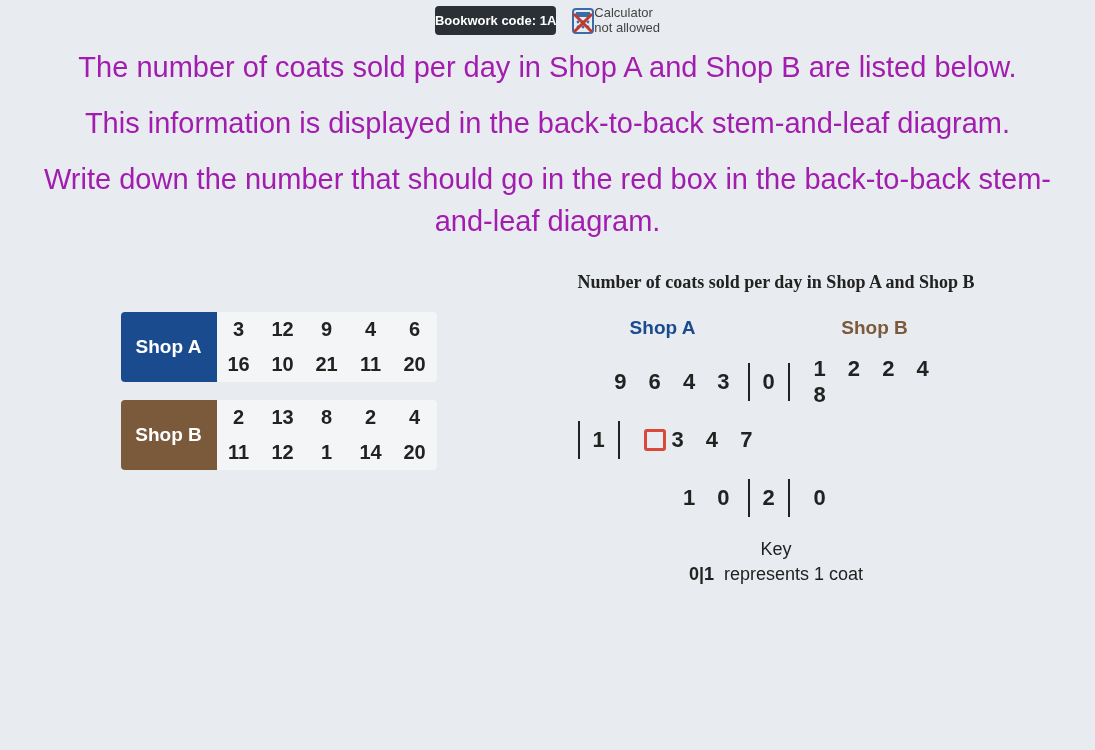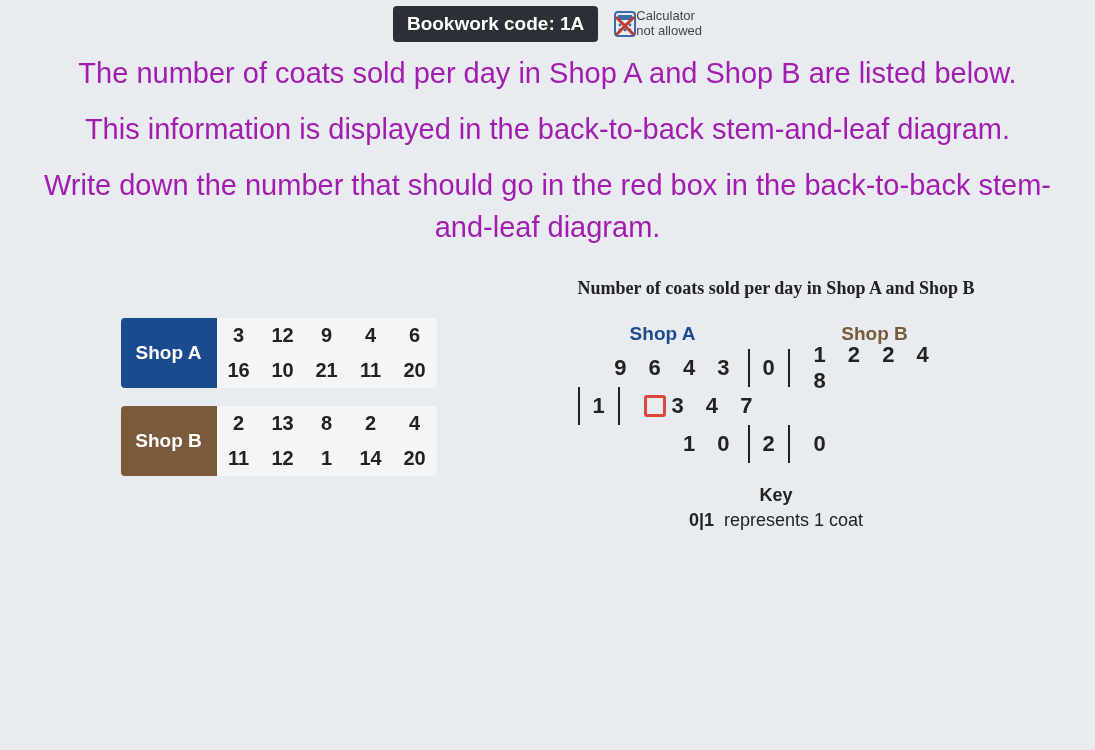--- a/index.html
+++ b/index.html
@@ -15,22 +15,22 @@
     display: flex;
     justify-content: center;
     align-items: center;
     gap: 16px;
     margin-bottom: 10px;
   }
   .bookwork-pill {
     background: #2b3036;
     color: #fff;
     font-weight: 600;
-    font-size: 19px;
-    padding: 7px 14px;
+    font-size: 13px;
+    padding: 7px 0;
     border-radius: 4px;
   }
   .calc-allowed {
     display: flex;
     align-items: center;
     gap: 0;
     font-size: 13px;
     color: #444;
     line-height: 1.15;
   }
@@ -110,20 +110,21 @@
   .stemleaf {
     display: flex;
     flex-direction: column;
     font-size: 22px;
     font-weight: 700;
   }
   .sl-row {
     display: flex;
     align-items: center;
     height: 38px;
+    margin-top: 20px;
   }
   .sl-left {
     width: 170px;
     text-align: right;
     padding-right: 10px;
     letter-spacing: 8px;
   }
   .sl-stem {
     width: 42px;
     text-align: center;
@@ -151,21 +152,21 @@
     margin-right: 6px;
     vertical-align: middle;
     flex-shrink: 0;
   }
   .key-block {
     margin-top: 22px;
     text-align: center;
     font-size: 18px;
   }
   .key-title {
-    font-weight: 700;
+    font-weight: 400;
     margin-bottom: 4px;
   }
   .key-line b { font-weight: 700; }
 </style>
 </head>
 <body>
 
 <div class="header-bar">
   <div class="bookwork-pill">Bookwork code: 1A</div>
   <div class="calc-allowed">

